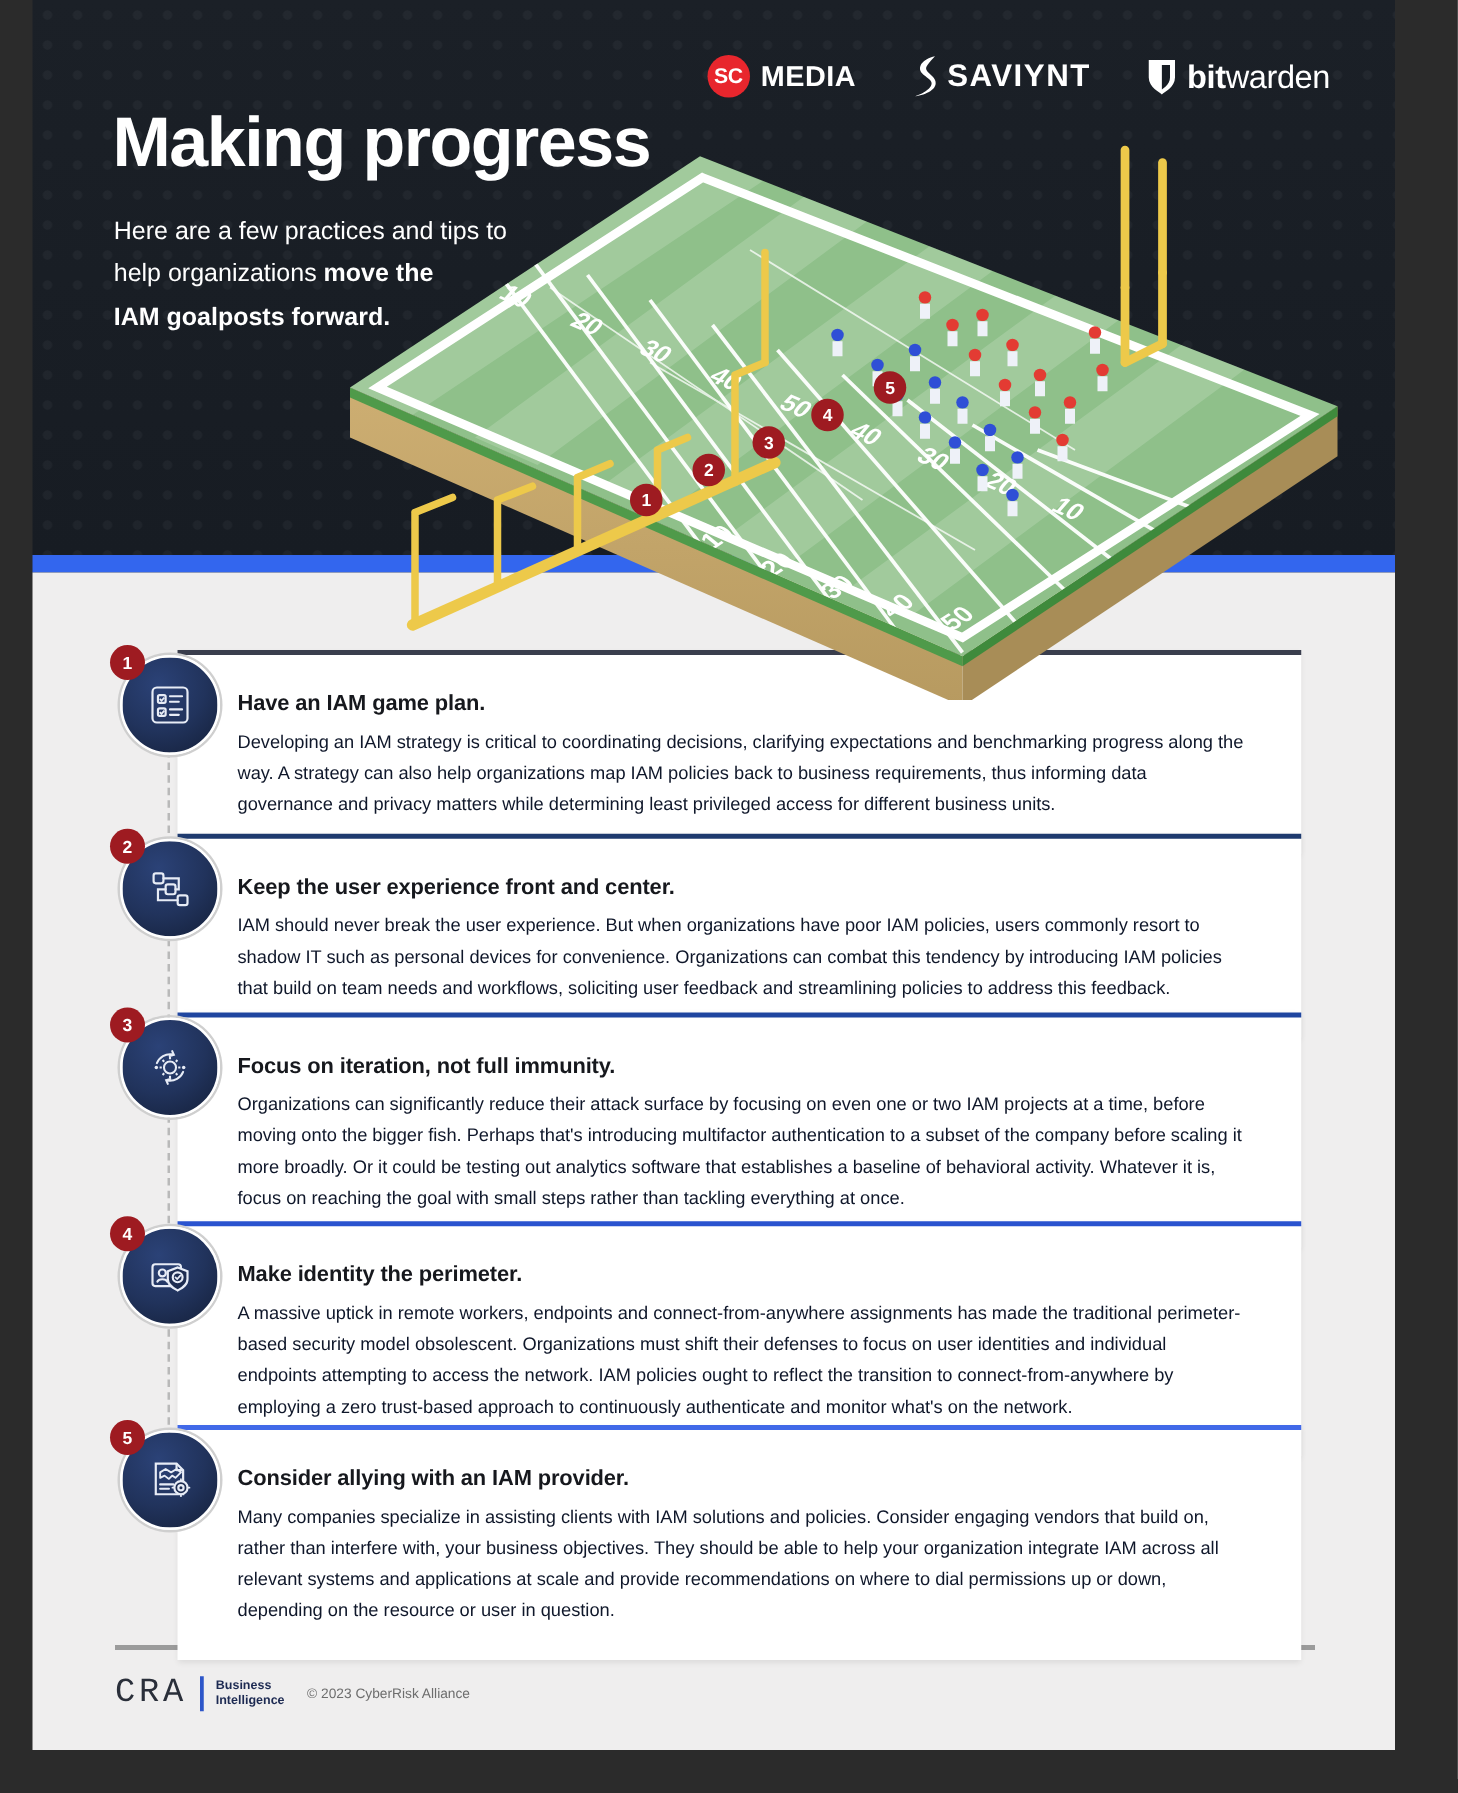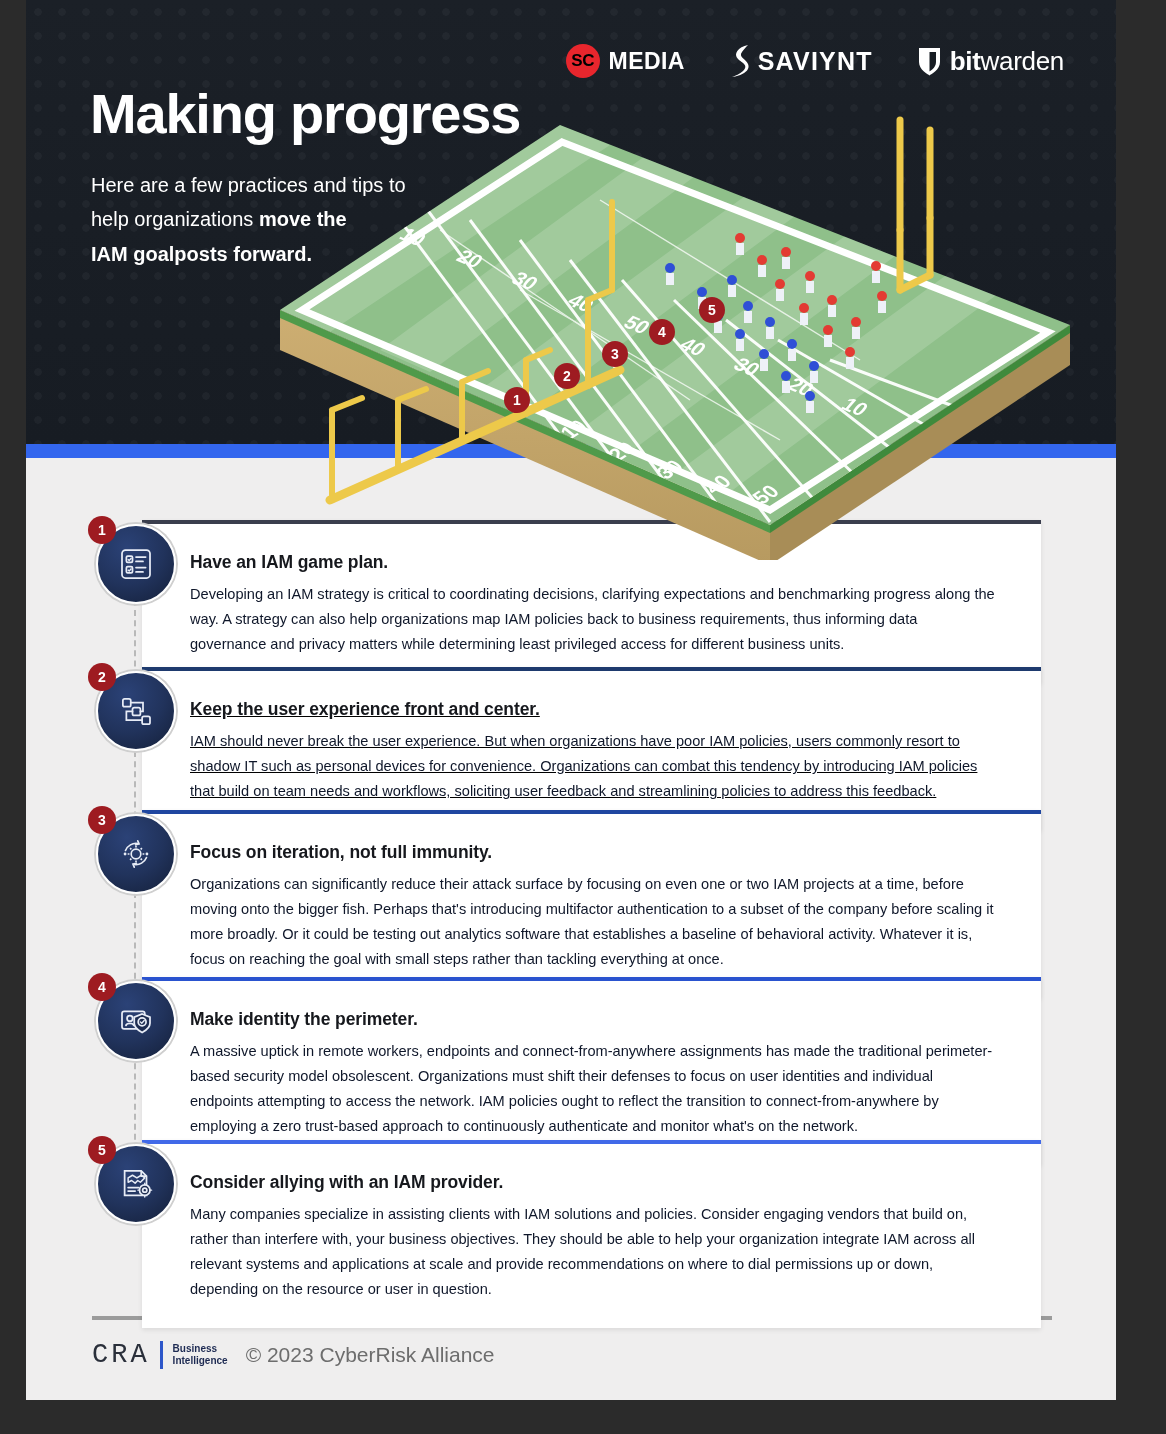--- a/index.html
+++ b/index.html
@@ -40,21 +40,21 @@
     align-items: center;
     gap: 44px;
   }
 
   
   .sc-logo { display: flex; align-items: center; gap: 9px; }
   .sc-badge {
     width: 34px; height: 34px; border-radius: 50%;
     background: #e8262d;
     display: flex; align-items: center; justify-content: center;
-    color: #000000; font-weight: 900; font-size: 17px; letter-spacing: -0.5px;
+    color: #ffffff; font-weight: 900; font-size: 17px; letter-spacing: -0.5px;
     font-family: "Liberation Sans", sans-serif;
   }
   .sc-word {
     color: #fff; font-weight: 800; font-size: 23px; letter-spacing: 0.4px;
   }
 
   
   .sav-logo { display: flex; align-items: center; gap: 3px; }
   .sav-mark { width: 26px; height: 34px; }
   .sav-word {
@@ -195,21 +195,21 @@
   }
   .cra-logo { display: flex; align-items: center; gap: 10px; }
   .cra-word {
     font-size: 27px; color: #2a2f3a; letter-spacing: 3px; font-weight: 400; font-family: Liberation Mono, monospace;
   }
   .cra-bar { width: 3px; height: 28px; background: #2d56c9; }
   .cra-sub {
     font-size: 10px; font-weight: 800; color: #1d2a52; line-height: 1.18;
   }
   #copyright {
-    font-size: 21px;
+    font-size: 11px;
     color: #6d6d6d;
   }
 </style>
 </head>
 <body>
 
 <div id="page">
 
   <div id="hero">
 
@@ -509,21 +509,21 @@
         <path d="M14.6 18.5 l1.6 1.6 l2.6 -2.9" stroke-width="1.6"></path>
         <rect x="13" y="27" width="7" height="7" rx="1.5"></rect>
         <path d="M14.6 30.5 l1.6 1.6 l2.6 -2.9" stroke-width="1.6"></path>
         <path d="M24 16 h11 M24 21 h8 M24 28 h11 M24 33 h8" stroke-linecap="round"></path>
       </svg>
     </div>
     <div class="step-num" style="top:-4px">1</div>
   </div>
 
   <div class="step" style="top:667px">
-    <div class="step-card" style="border-top-color:#1e3a6e; top:0;text-decoration:underline;">
+    <div class="step-card" style="border-top-color:#1e3a6e; top:0;">
       <div class="step-title">Keep the user experience front and center.</div>
       <div class="step-body">IAM should never break the user experience. But when organizations have poor IAM policies, users commonly resort to shadow IT such as personal devices for convenience. Organizations can combat this tendency by introducing IAM policies that build on team needs and workflows, soliciting user feedback and streamlining policies to address this feedback.</div>
     </div>
     <div class="step-medallion" style="top:4px">
       <svg viewBox="0 0 48 48" fill="none" stroke="#e7ecf6" stroke-width="2">
         <rect x="9" y="10" width="9" height="9" rx="2"></rect>
         <rect x="20" y="20" width="9" height="9" rx="2"></rect>
         <rect x="31" y="30" width="9" height="9" rx="2"></rect>
         <path d="M18 14.5 h14 v10 h-3" stroke-linecap="round"></path>
         <path d="M20 24.5 h-7 v10 h18" stroke-linecap="round"></path>

